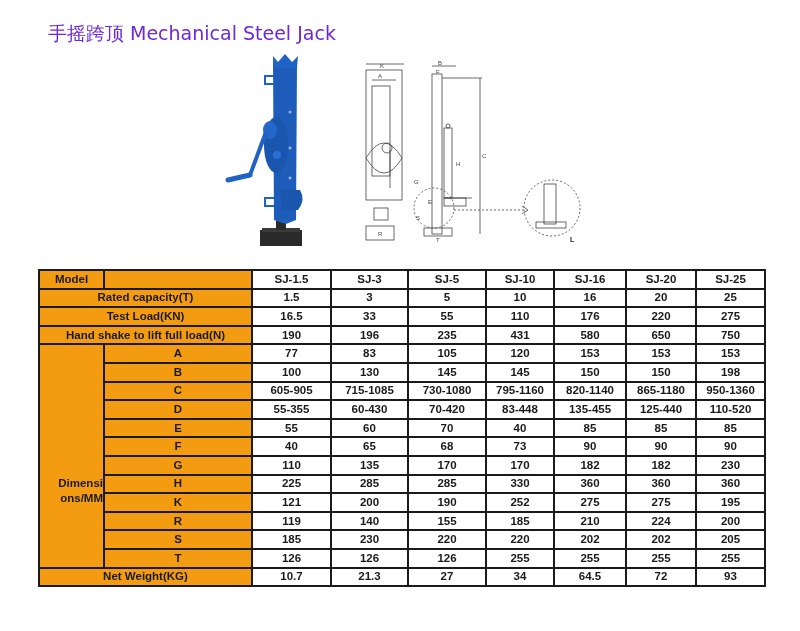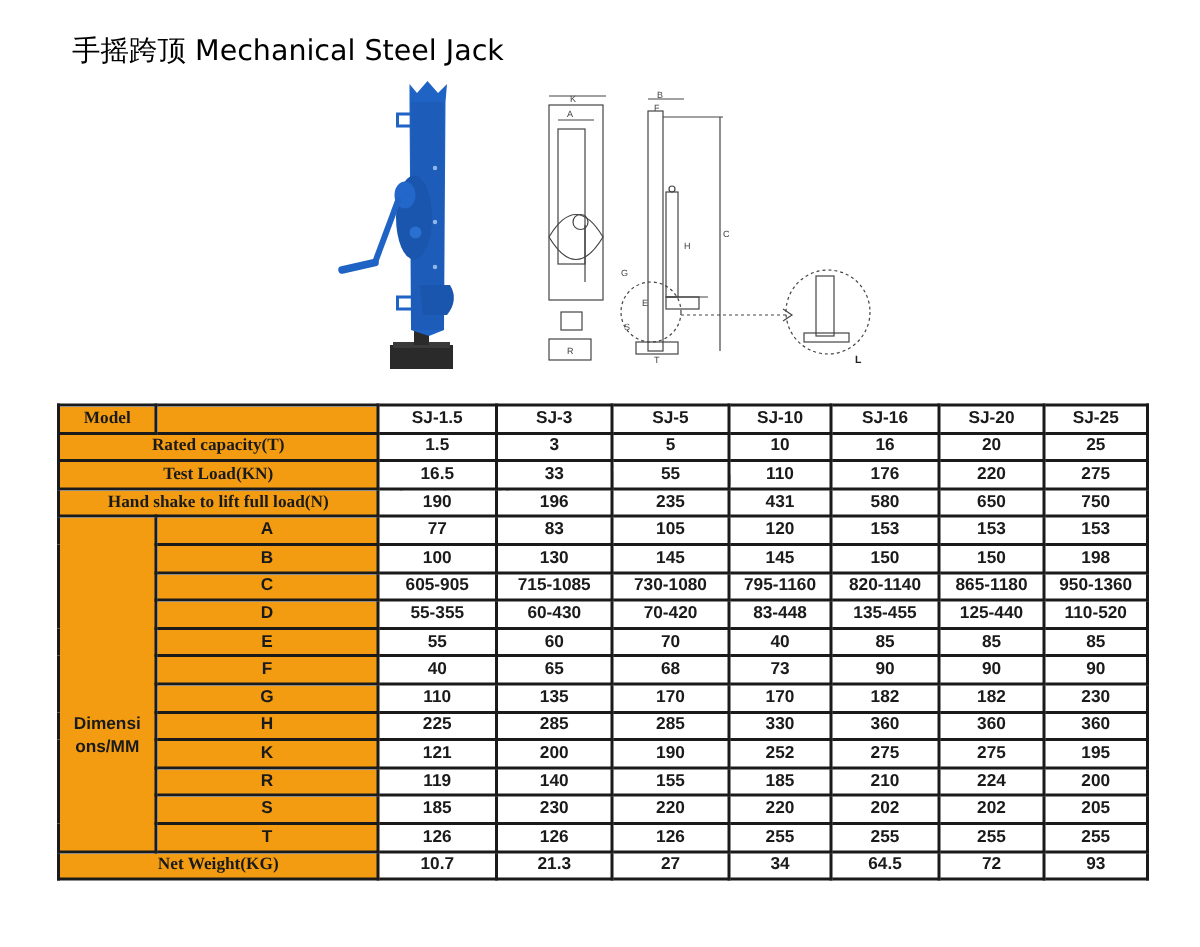--- a/index.html
+++ b/index.html
@@ -1,22 +1,22 @@
 <!DOCTYPE html>
 <html><head>
 <meta charset="utf-8">
 <style>
   html, body { margin:0; padding:0; background:#ffffff; }
   body { width:800px; height:631px; position:relative; overflow:hidden; font-family:"Liberation Sans", sans-serif; }
-  .title { position:absolute; left:48px; top:21px; font-size:19px; color:#000000; font-family:"DejaVu Sans","Liberation Sans",sans-serif; letter-spacing:0px; white-space:nowrap; }
+  .title { position:absolute; left:48px; top:21px; font-size:19px; color:#6d28d9; font-family:"DejaVu Sans","Liberation Sans",sans-serif; letter-spacing:0px; white-space:nowrap; }
   .photo { position:absolute; left:210px; top:50px; width:120px; height:205px; }
   .drawing { position:absolute; left:352px; top:58px; width:230px; height:190px; }
   table.spec { position:absolute; left:38px; top:269px; border-collapse:collapse; table-layout:fixed; width:726px; }
   table.spec td { border:2px solid #1a1a1a; height:16.6px; padding:0; font-size:11.5px; font-weight:bold; color:#1a1a1a; text-align:center; line-height:15px; white-space:nowrap; overflow:hidden; }
-  td.lbl { background:#f39c12; text-align:left; padding-left:3px;font-family:Liberation Serif, serif; }
+  td.lbl { background:#f39c12; text-align:left; padding-left:3px; }
   td.sub { background:#f39c12; text-align:center; }
   td.grp { background:#f39c12; text-align:left; padding-left:3px; vertical-align:middle; white-space:normal; line-height:15px; }
   td.val { background:#ffffff; }
   .wm { position:absolute; left:265px; top:306px; font-size:22px; color:rgba(120,120,120,0.45); font-family:"Liberation Sans",sans-serif; letter-spacing:0px; pointer-events:none; white-space:nowrap; }
 </style>
 </head>
 <body>
 
 <div class="title">手摇跨顶 Mechanical Steel Jack</div>
 
@@ -140,21 +140,21 @@
         <td class="lbl" colspan="2">Hand shake to lift full load(N)</td>
         <td class="val">190</td>
         <td class="val">196</td>
         <td class="val">235</td>
         <td class="val">431</td>
         <td class="val">580</td>
         <td class="val">650</td>
         <td class="val">750</td>
       </tr>
       <tr>
-        <td class="grp" rowspan="12" style="padding-top: 70px;"><span>Dimensi</span><br><span>ons/MM</span></td>
+        <td class="grp" rowspan="12" style="padding-top: 70px; text-align: right;"><span>Dimensi</span><br><span>ons/MM</span></td>
         <td class="sub">A</td>
         <td class="val">77</td>
         <td class="val">83</td>
         <td class="val">105</td>
         <td class="val">120</td>
         <td class="val">153</td>
         <td class="val">153</td>
         <td class="val">153</td>
       </tr>
       <tr>

